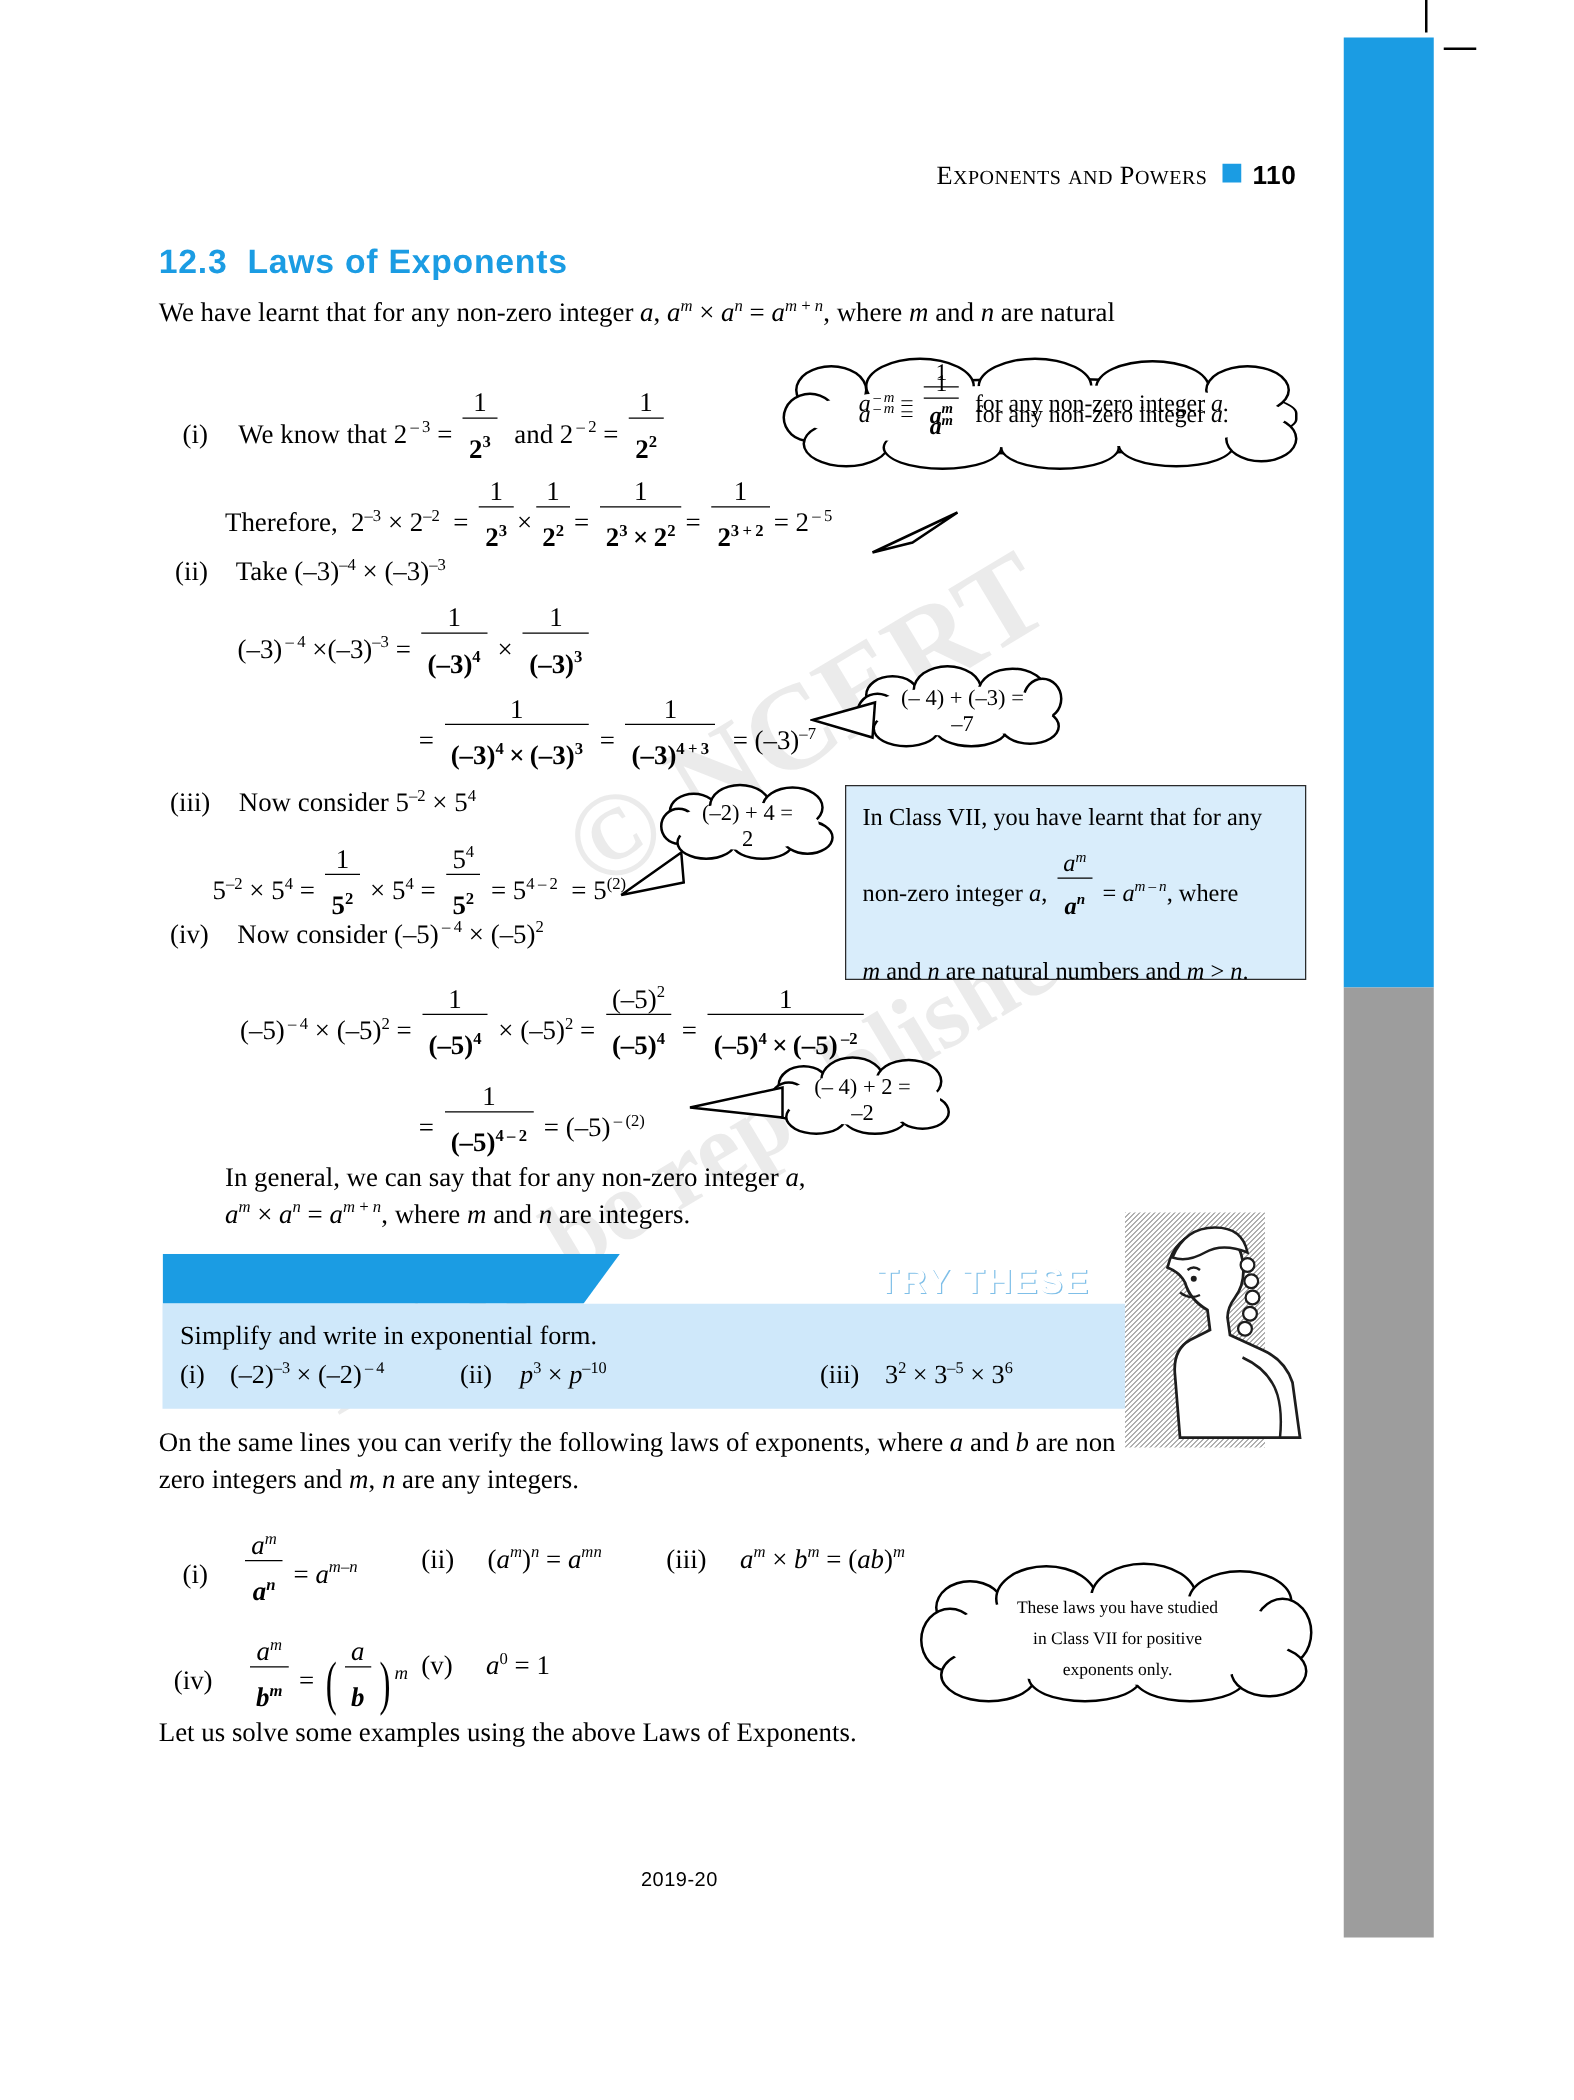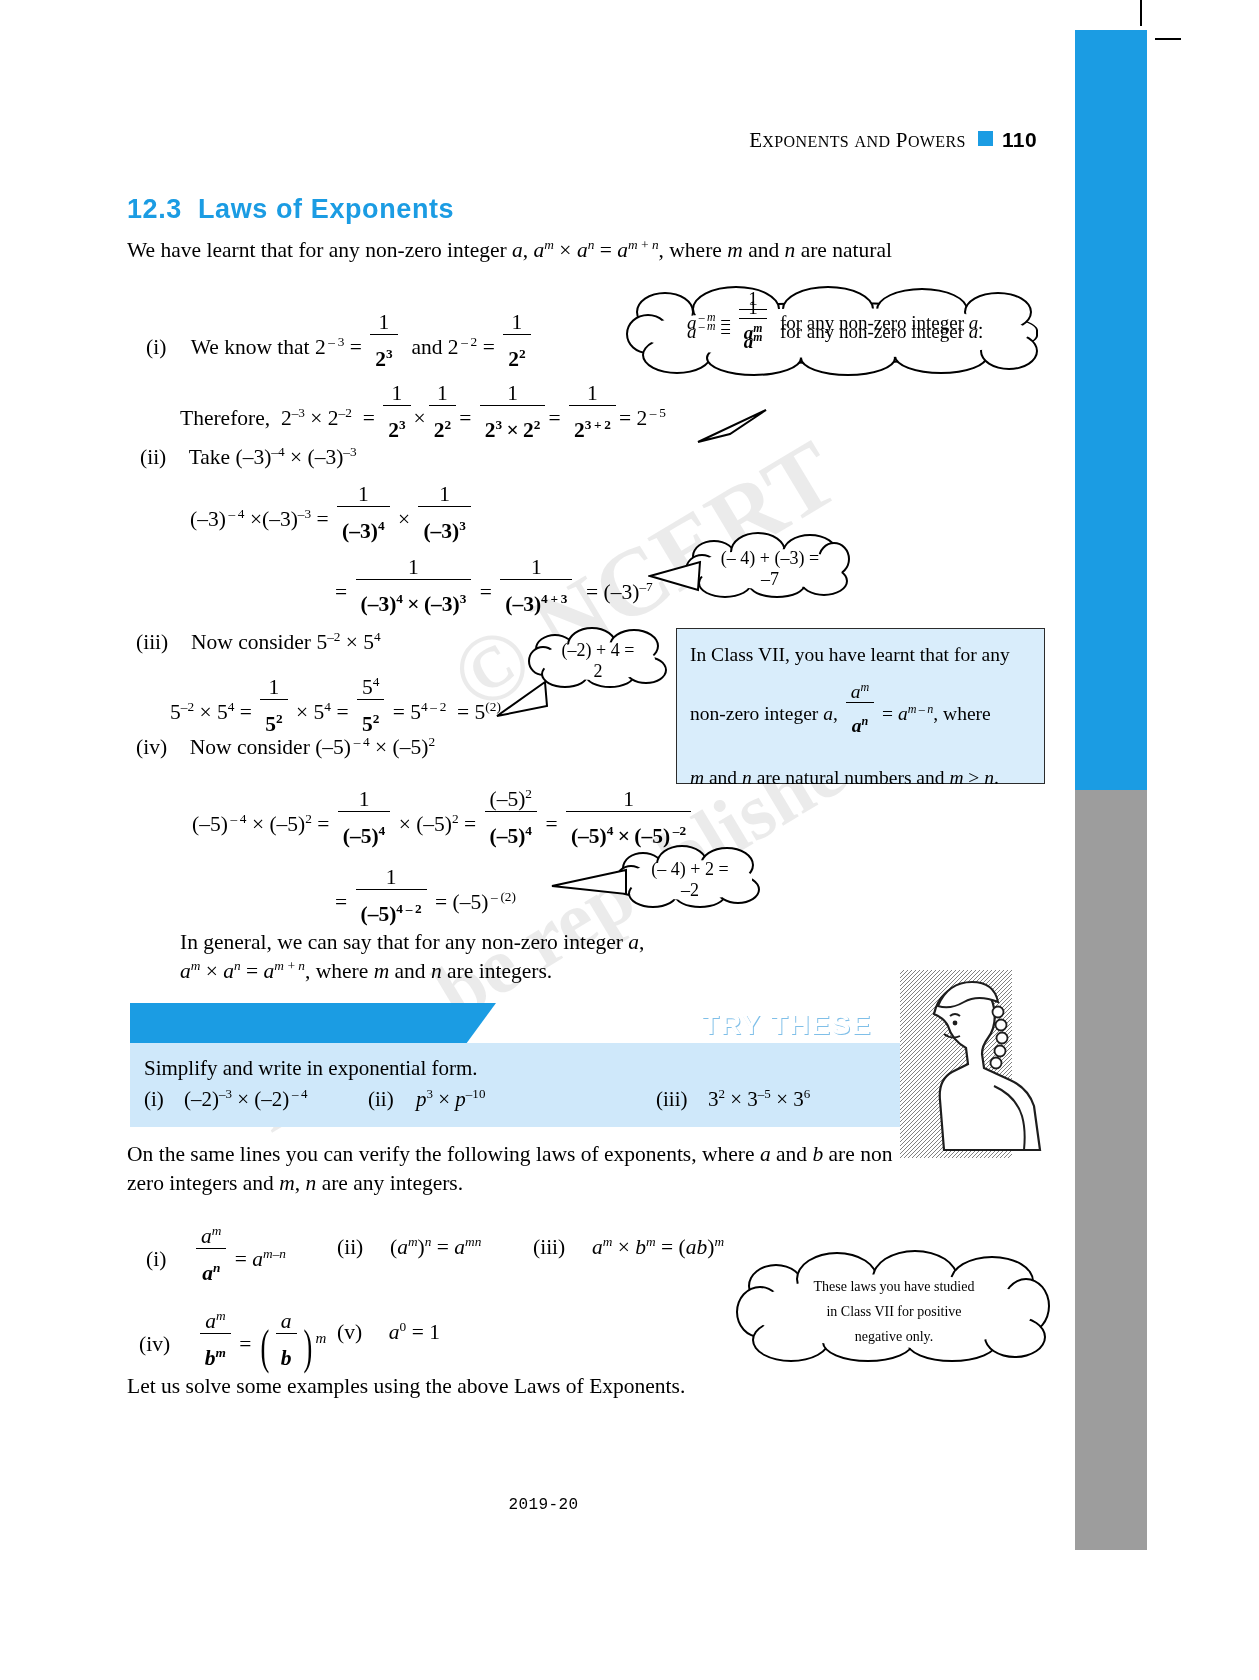--- a/index.html
+++ b/index.html
@@ -104,21 +104,21 @@
 
   
   .wm {
     position:absolute; color:rgba(60,60,60,.10);
     font-family:"Liberation Serif", serif; font-weight:bold;
     pointer-events:none; user-select:none; white-space:nowrap;
   }
 
   .footer {
     position:absolute; left:0; right:172px; top:1496px;
-    text-align:center; font-family:Liberation Mono, monospace;
+    text-align:center; font-family:Liberation Sans, sans-serif;
     font-size:16px; letter-spacing:.4px;
   }
 </style>
 </head>
 <body>
 
 <div class="page">
 
   <div class="wm" style="left:430px; top:520px; font-size:96px; transform:rotate(-31deg);">© NCERT</div>
   <div class="wm" style="left:205px; top:880px; font-size:80px; transform:rotate(-31deg);">not to be republished</div>
@@ -407,21 +407,21 @@
     <div class="lobe" style="left:-8px; top:18px; width:48px; height:52px;"></div>
     <div class="lobe" style="left:258px; top:10px; width:48px; height:56px;"></div>
     <div class="lobe" style="left:8px; top:50px; width:78px; height:44px;"></div>
     <div class="lobe" style="left:78px; top:54px; width:92px; height:40px;"></div>
     <div class="lobe" style="left:162px; top:54px; width:92px; height:40px;"></div>
     <div class="lobe" style="left:240px; top:48px; width:62px; height:42px;"></div>
     <div class="body" style="left:12px; right:12px; top:6px; bottom:6px; border:none; background:#fff; z-index:3; flex-direction:column;">
       <span class="txt" style="font-size:14px; line-height:25px;">
         <span>These laws you have studied</span><br>
         <span>in Class VII for positive</span><br>
-        <span>negative only.</span>
+        <span>exponents only.</span>
       </span>
     </div>
   </div>
 
   <div class="para" style="left:127px; top:1372px;">
     <span>Let us solve some examples using the above Laws of Exponents.</span>
   </div>
 
   <div class="footer">
     <span>2019-20</span>

